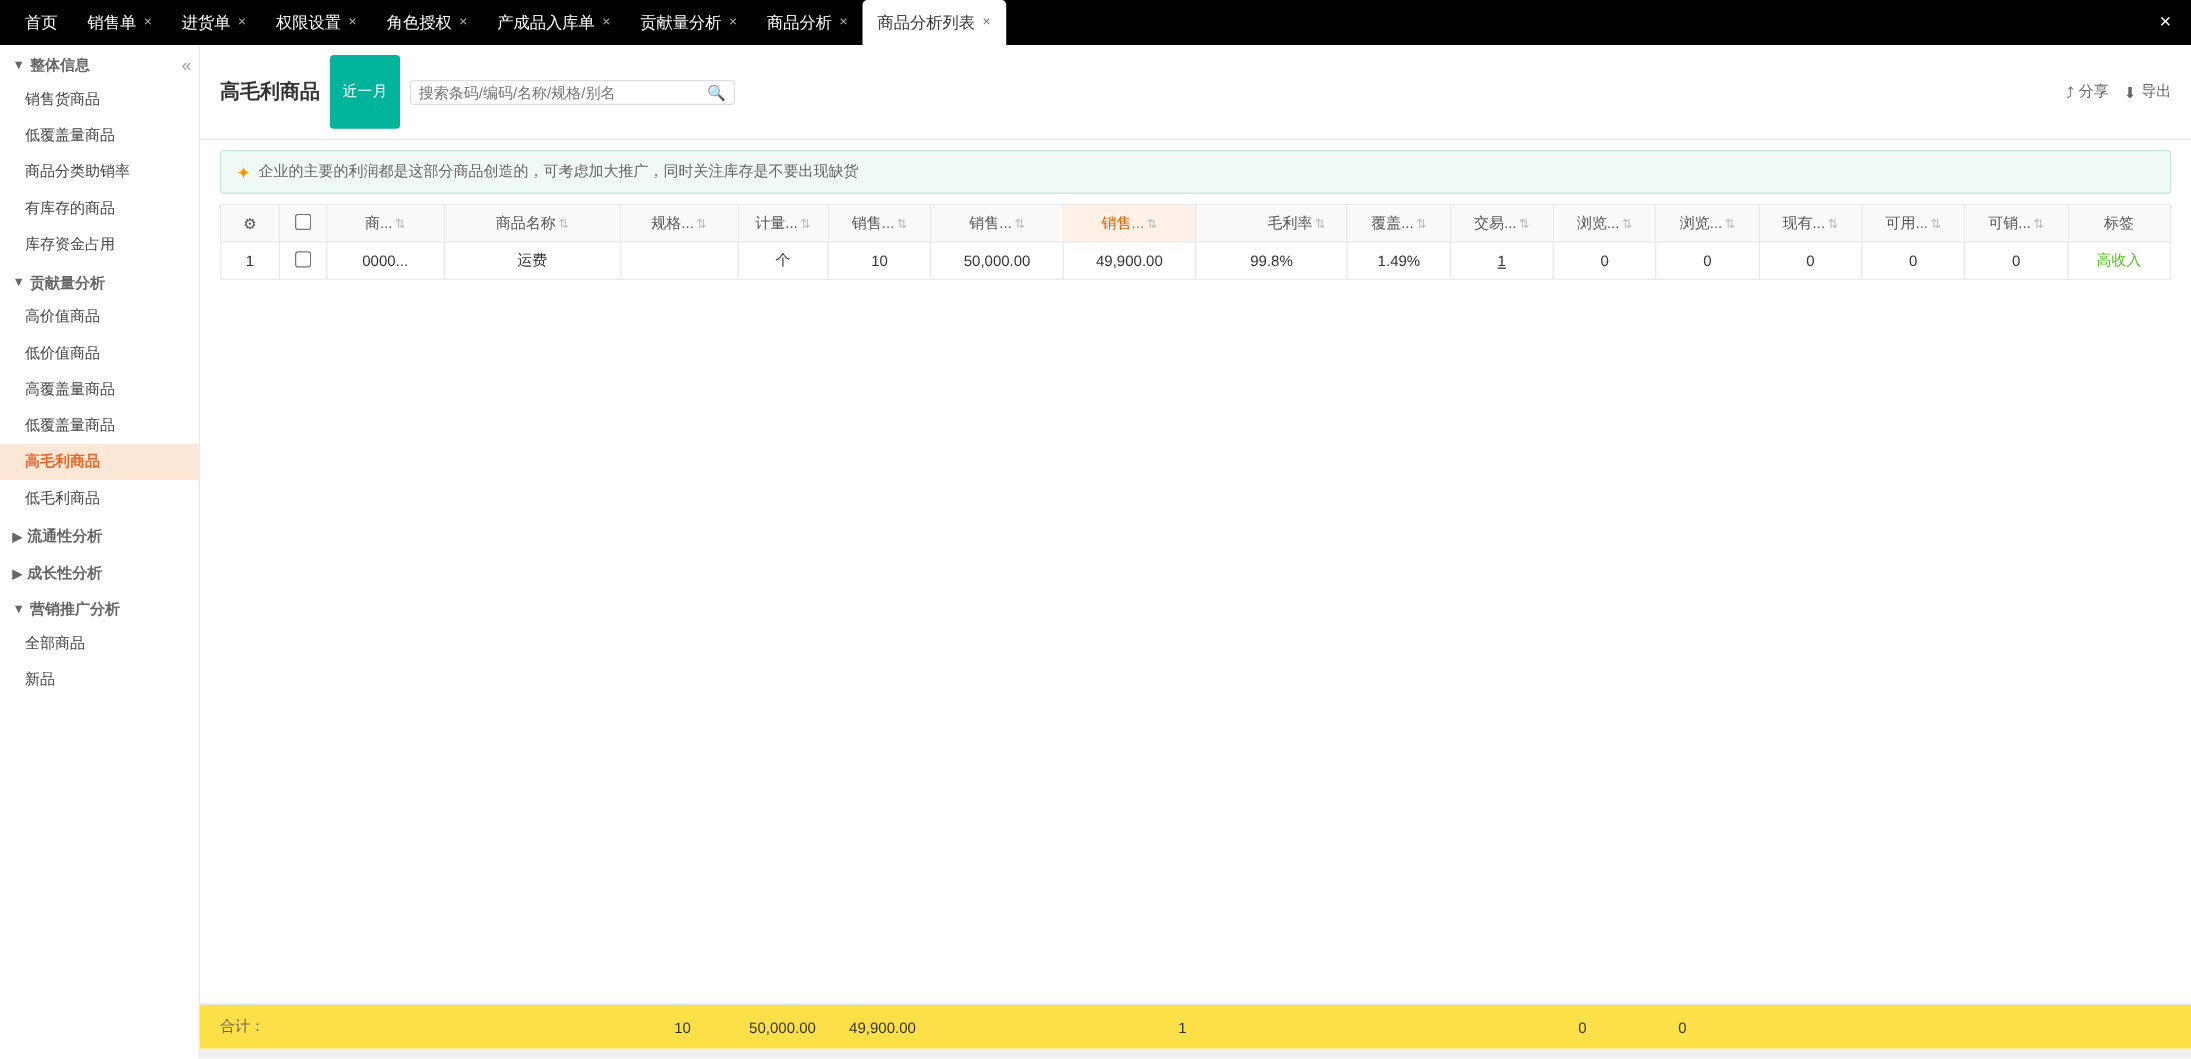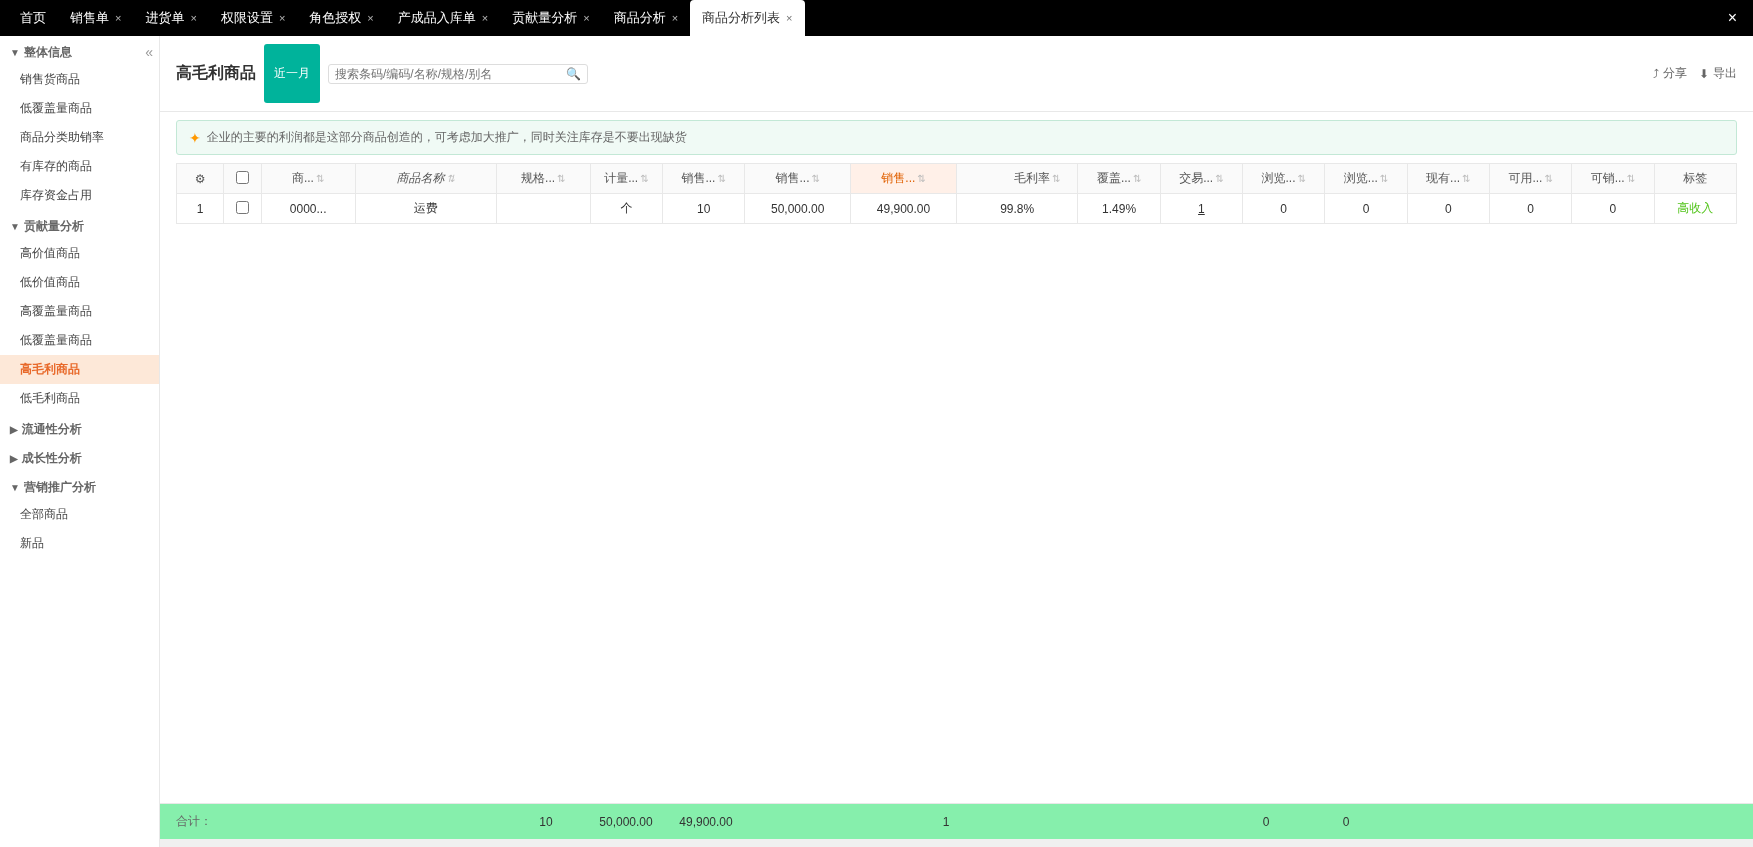--- a/index.html
+++ b/index.html
@@ -216,21 +216,21 @@
     }
     .tag-high-income {
       color: #52c41a;
       font-size: 12px;
     }
 
     
     .footer-total {
       display: flex;
       align-items: center;
-      background: #86efac;
+      background: #fde047;
       border-top: 1px solid #e8e8e8;
       padding: 6px 16px;
       font-size: 12px;
       color: #333;
       flex-shrink: 0;
       height: 36px;
     }
     .footer-total .total-label {
       min-width: 140px;
       color: #666;
@@ -249,21 +249,21 @@
     
     .bottom-scrollbar {
       height: 8px;
       background: #f0f0f0;
       flex-shrink: 0;
     }
 
     .col-num { width: 40px; }
     .col-check { width: 32px; }
     .col-code { width: 80px; }
-    .col-name { width: 120px; font-style: italic; }
+    .col-name { width: 120px; }
     .col-spec { width: 80px; }
     .col-unit { width: 60px; }
     .col-sales-qty { width: 70px; }
     .col-sales-amt { width: 90px; }
     .col-sales-profit { width: 90px; }
     .col-profit-rate { width: 70px; padding-left: 48px; }
     .col-coverage { width: 70px; }
     .col-trade { width: 70px; }
     .col-browse1 { width: 70px; }
     .col-browse2 { width: 70px; }

